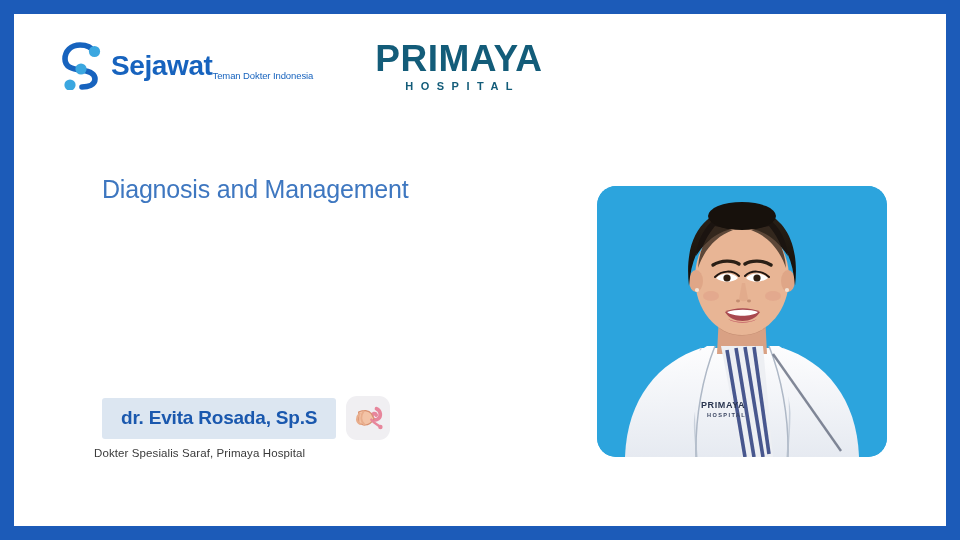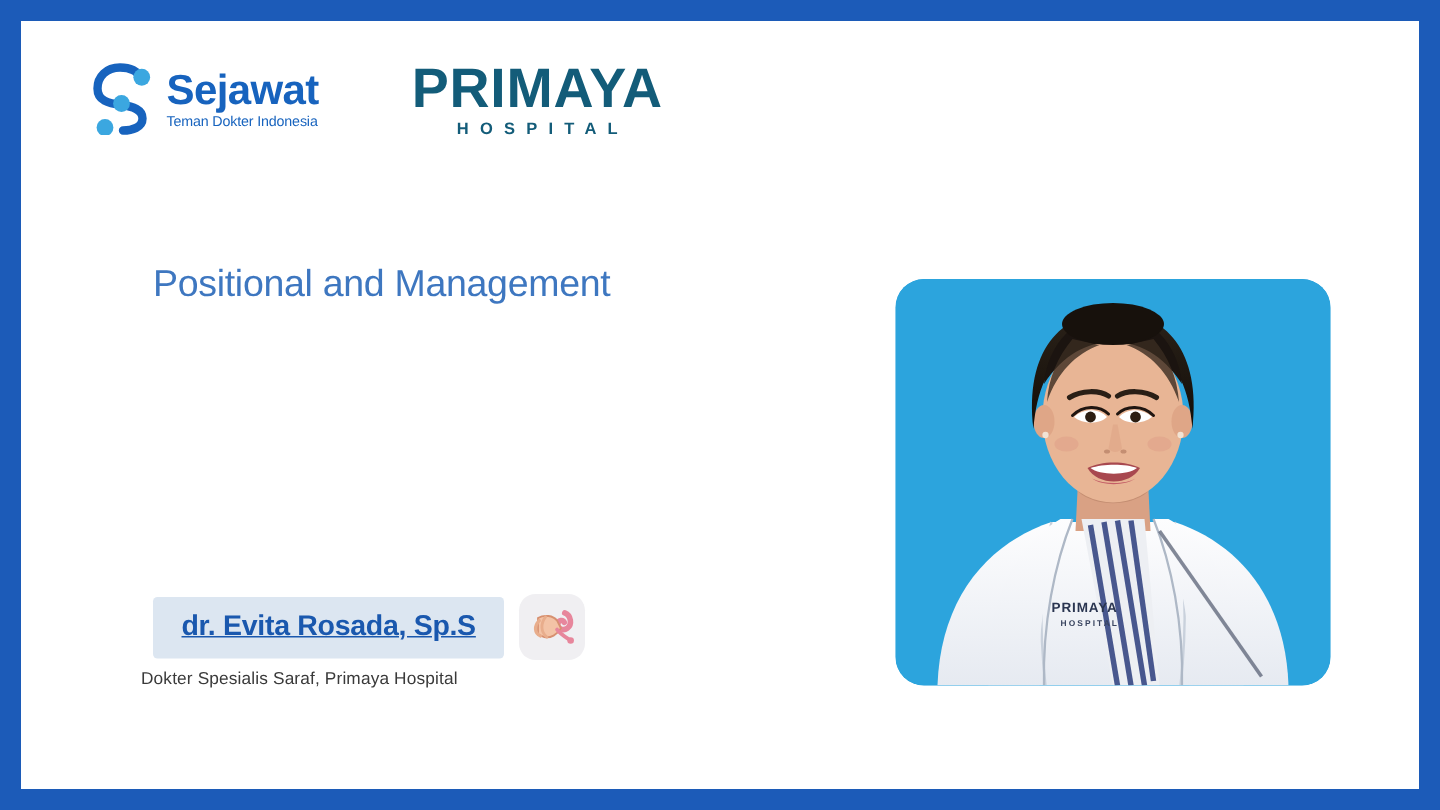--- a/index.html
+++ b/index.html
@@ -22,21 +22,21 @@
 
   
   #logo-bar {
     position:absolute; left:46px; top:26px;
     display:flex; align-items:center; gap:24px;
   }
 
   
   .sejawat { display:flex; align-items:center; gap:7px; }
   .sejawat-mark { width:44px; height:48px; flex:0 0 auto; }
-  .sejawat-words { display:flex; flex-direction:column; align-items:flex-start; }
+  .sejawat-words { display:flex; flex-direction:row; align-items:flex-end; }
   .sejawat-name {
     font-size:28px; font-weight:bold; color:#1763BE;
     letter-spacing:-0.4px; line-height:1.0;
   }
   .sejawat-tag {
     font-size:9.5px; font-weight:normal; color:#1763BE;
     letter-spacing:-0.1px; margin-top:3px; line-height:1;
   }
 
   
@@ -70,21 +70,21 @@
 
   
   #speaker-row {
     position:absolute; left:88px; top:382px;
     display:flex; align-items:center; gap:10px;
   }
   #name-badge {
     background:#DCE6F1; border-radius:3px;
     padding:9px 19px 10px 19px;
     font-size:19px; font-weight:bold; color:#1A58AE;
-    letter-spacing:-0.2px; white-space:nowrap;text-decoration:underline;
+    letter-spacing:-0.2px; white-space:nowrap;
   }
   #ear-chip {
     width:44px; height:44px; border-radius:11px;
     background:#F0EFF2; display:flex; align-items:center;
     justify-content:center; flex:0 0 auto;
   }
   #speaker-caption {
     position:absolute; left:80px; top:433px;
     font-size:11.5px; color:#3A3A3A; letter-spacing:0.1px;text-align:center;
   }
@@ -122,21 +122,21 @@
 
       <div class="logo-gap"></div>
 
       <div class="primaya">
         <div class="primaya-name">PRIMAYA</div>
         <div class="primaya-sub">HOSPITAL</div>
       </div>
     </div>
 
     <div id="text-col">
-      <div id="eyebrow">Positional and Management</div>
+      <div id="eyebrow">Diagnosis and Management</div>
     </div>
 
     <div id="speaker-row">
       <div id="name-badge">dr. Evita Rosada, Sp.S</div>
       <div id="ear-chip">
         <svg viewBox="0 0 40 40" width="34" height="34">
 
           <path d="M30 9 C35 11 36 18 32 21 C28.5 23.6 24 21 24.6 17.4
                    C25.1 14.6 28.6 14 29.6 16.4" fill="none" stroke="#E7869C" stroke-width="4.4" stroke-linecap="round"></path>
 

